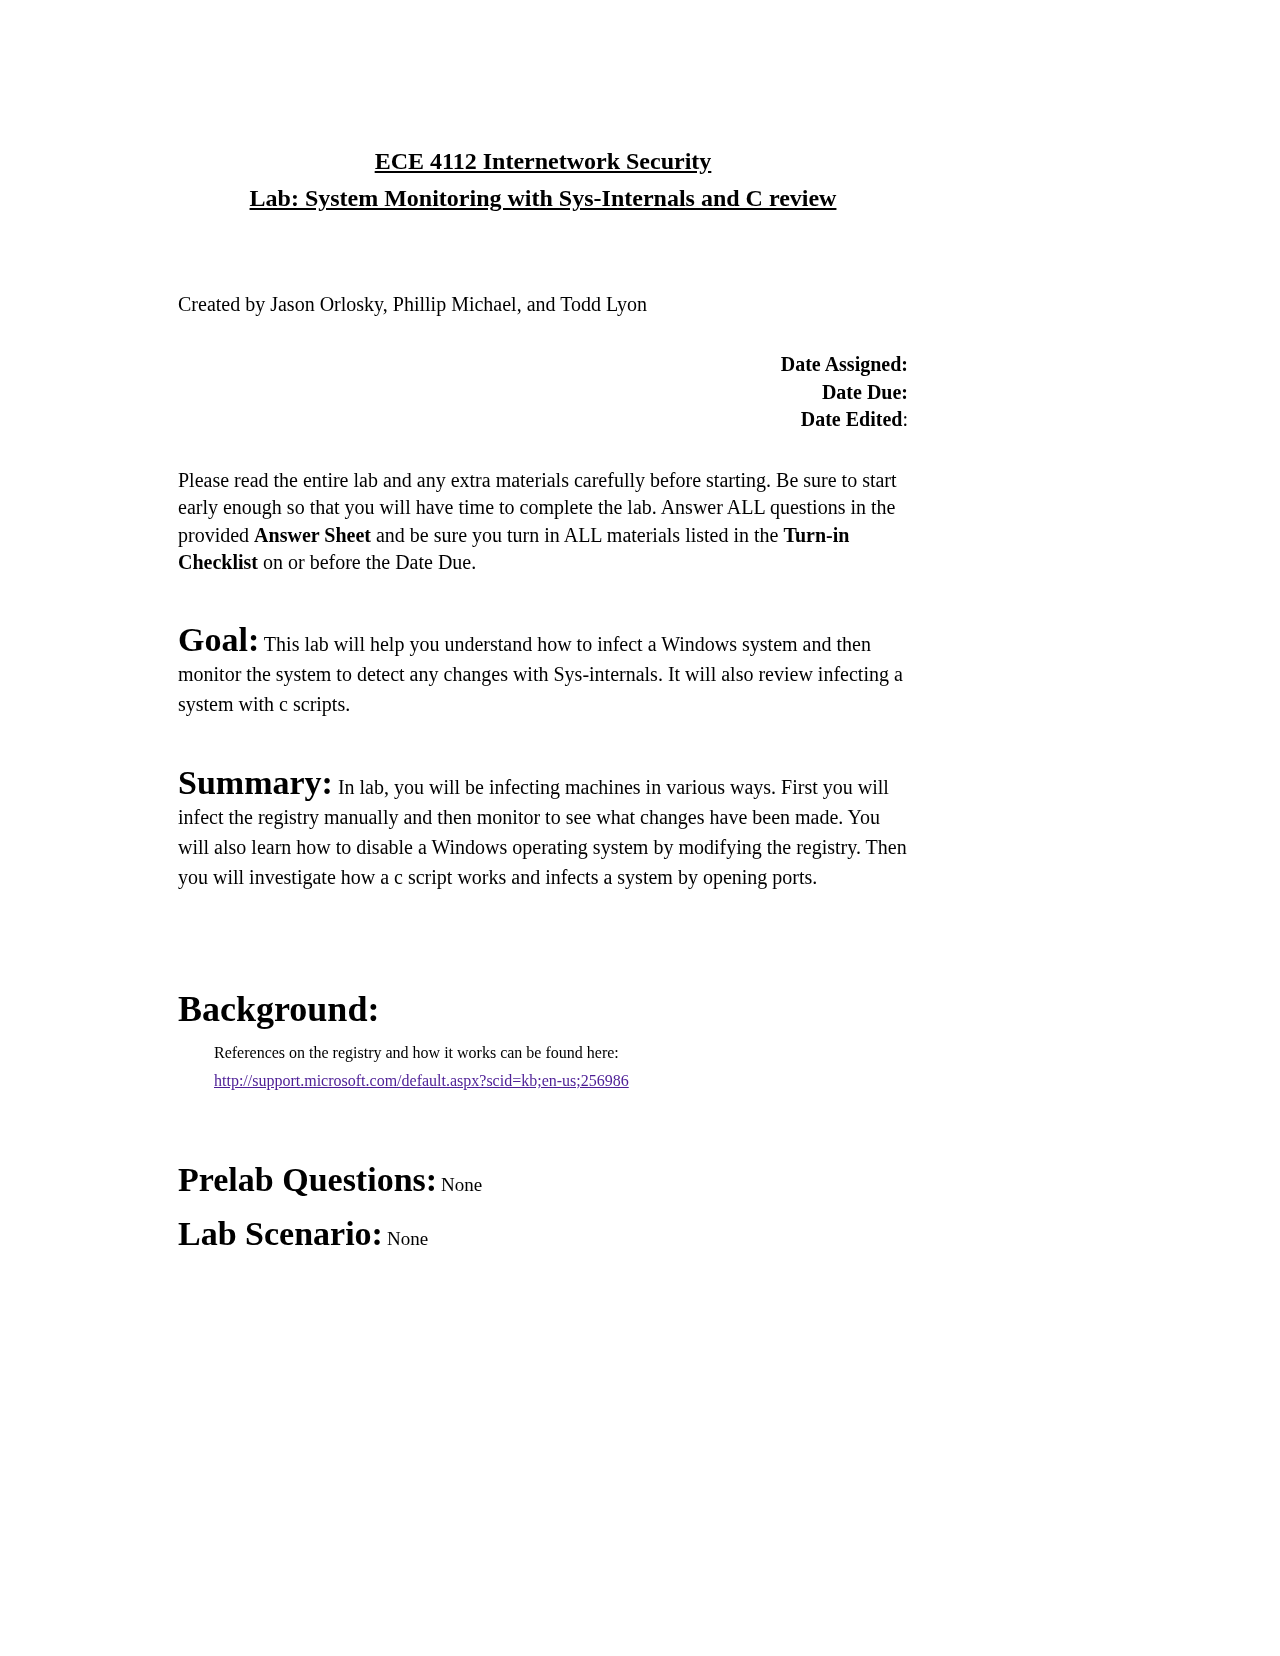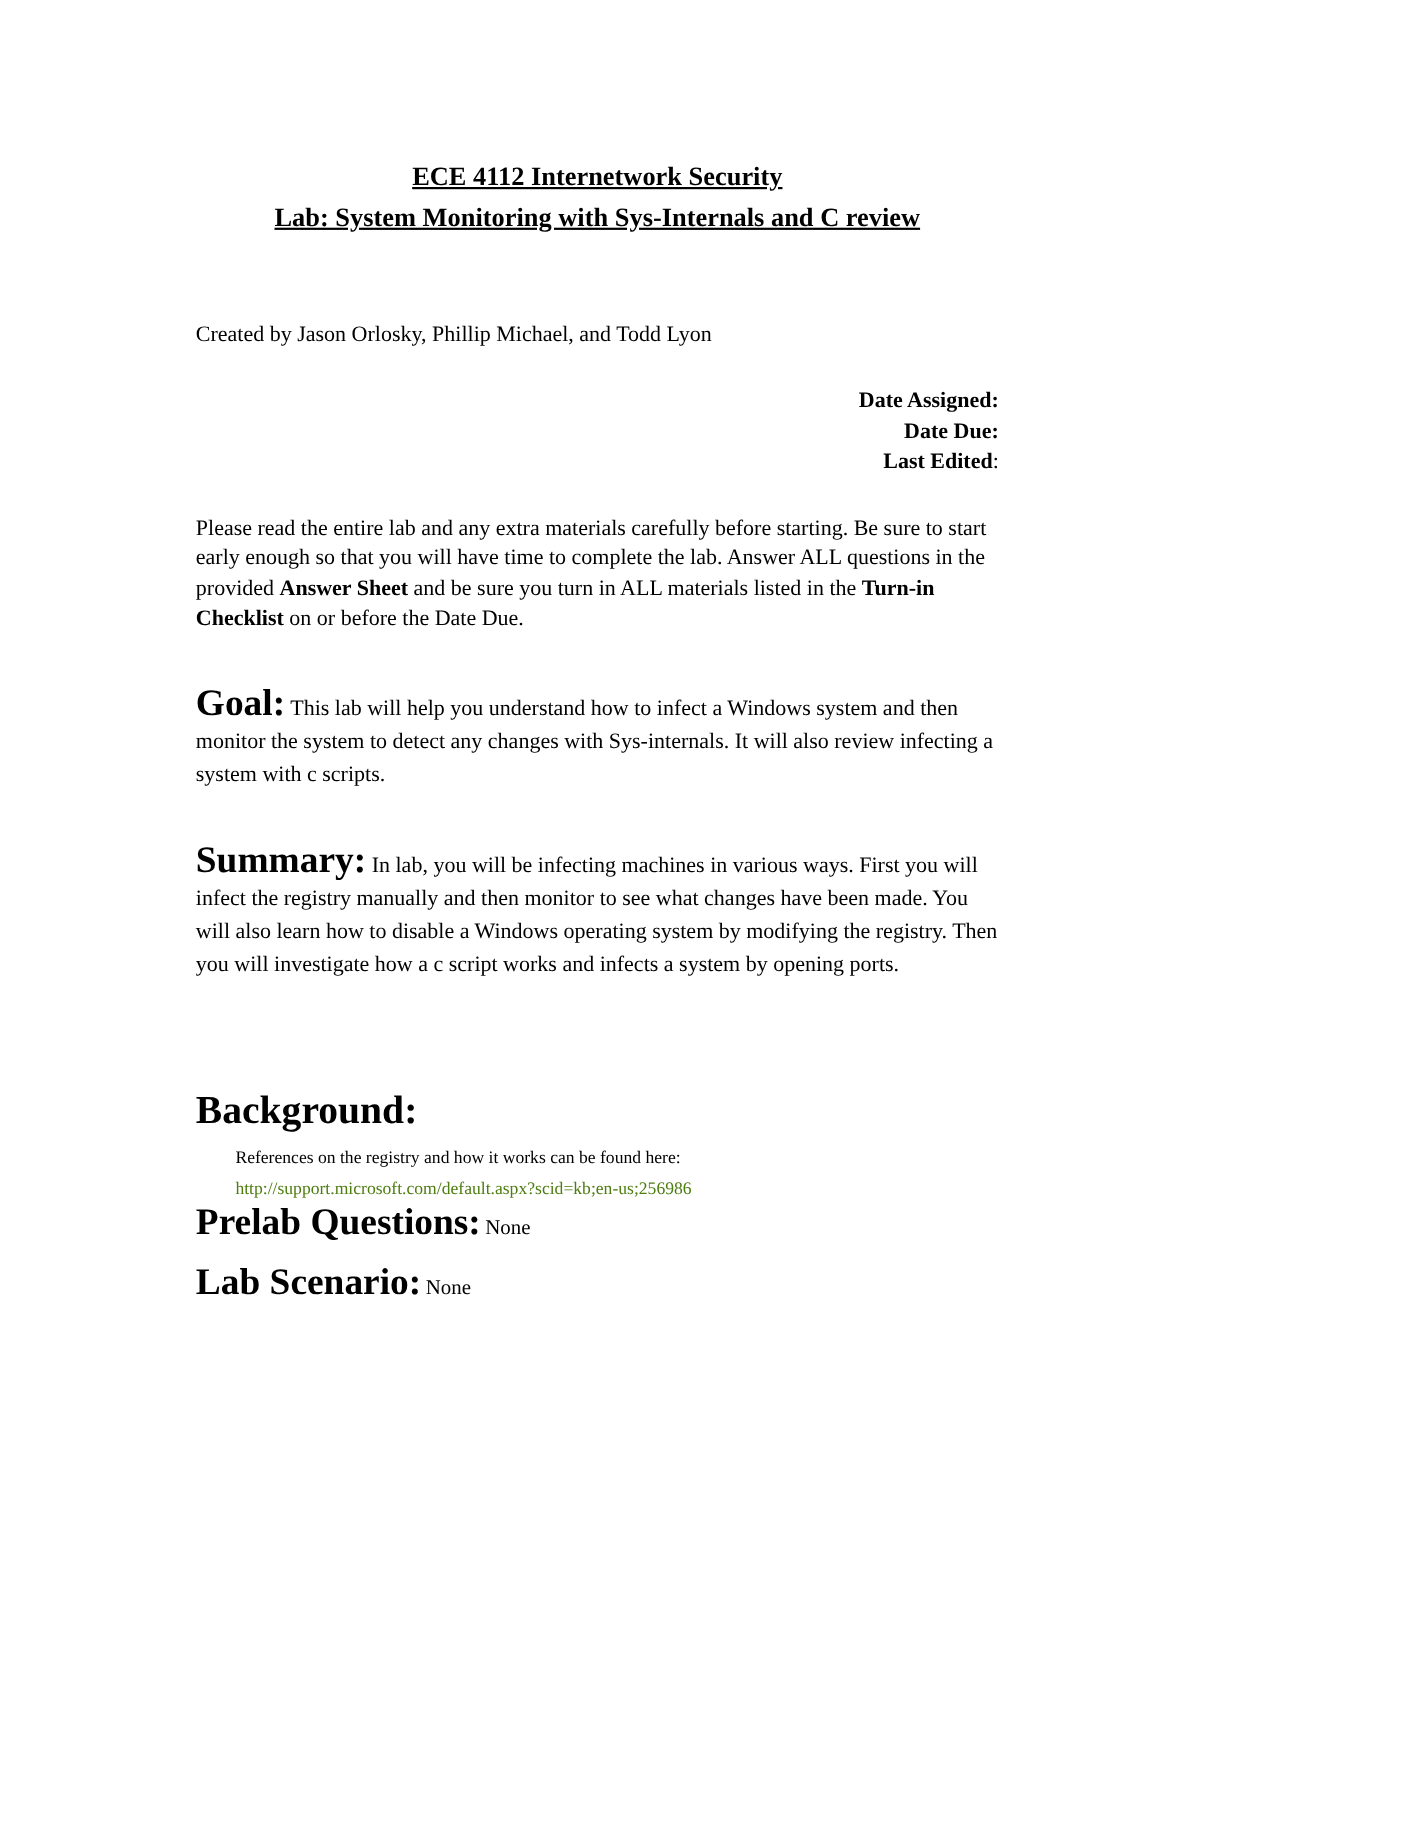--- a/index.html
+++ b/index.html
@@ -69,25 +69,26 @@
     font-weight: bold;
     line-height: 1.1;
   }
   .background-body {
     margin-top: 10px;
     padding-left: 36px;
     font-size: 16px;
     line-height: 28px;
   }
   .link {
-    color: #4d7c0f;
+    color: #4c1d95;
+    text-decoration: underline;
     cursor: pointer;
   }
 
-  .prelab-section   { }
+  .prelab-section   { margin-top: 68px; }
   .scenario-section { margin-top: 20px; }
   .inline-heading {
     font-size: 34px;
     font-weight: bold;
     line-height: 1;
   }
   .inline-value {
     font-size: 19px;
   }
 </style>
@@ -99,21 +100,21 @@
   <div class="doc-title">
     <div><span class="title-line">ECE 4112 Internetwork Security</span></div>
     <div><span class="title-line">Lab: System Monitoring with Sys-Internals and C review</span></div>
   </div>
 
   <div class="byline">Created by Jason Orlosky, Phillip Michael, and Todd Lyon</div>
 
   <div class="dates">
     <div class="bold">Date Assigned:</div>
     <div class="bold">Date Due:</div>
-    <div><span class="bold">Last Edited</span><span>:</span></div>
+    <div><span class="bold">Date Edited</span><span>:</span></div>
   </div>
 
   <p class="para"><span>Please read the entire lab and any extra materials carefully before starting. Be sure to start early enough so that you will have time to complete the lab. Answer ALL questions in the provided </span><span class="bold">Answer Sheet</span><span> and be sure you turn in ALL materials listed in the </span><span class="bold">Turn-in Checklist</span><span> on or before the Date Due.</span></p>
 
   <p class="section-para goal-section"><span class="h-big">Goal:</span><span> This lab will help you understand how to infect a Windows system and then monitor the system to detect any changes with Sys-internals. It will also review infecting a system with c scripts.</span></p>
 
   <p class="section-para summary-section"><span class="h-big">Summary:</span><span> In lab, you will be infecting machines in various ways. First you will infect the registry manually and then monitor to see what changes have been made. You will also learn how to disable a Windows operating system by modifying the registry. Then you will investigate how a c script works and infects a system by opening ports.</span></p>
 
   <div class="background-section">
     <div class="background-heading">Background:</div>

